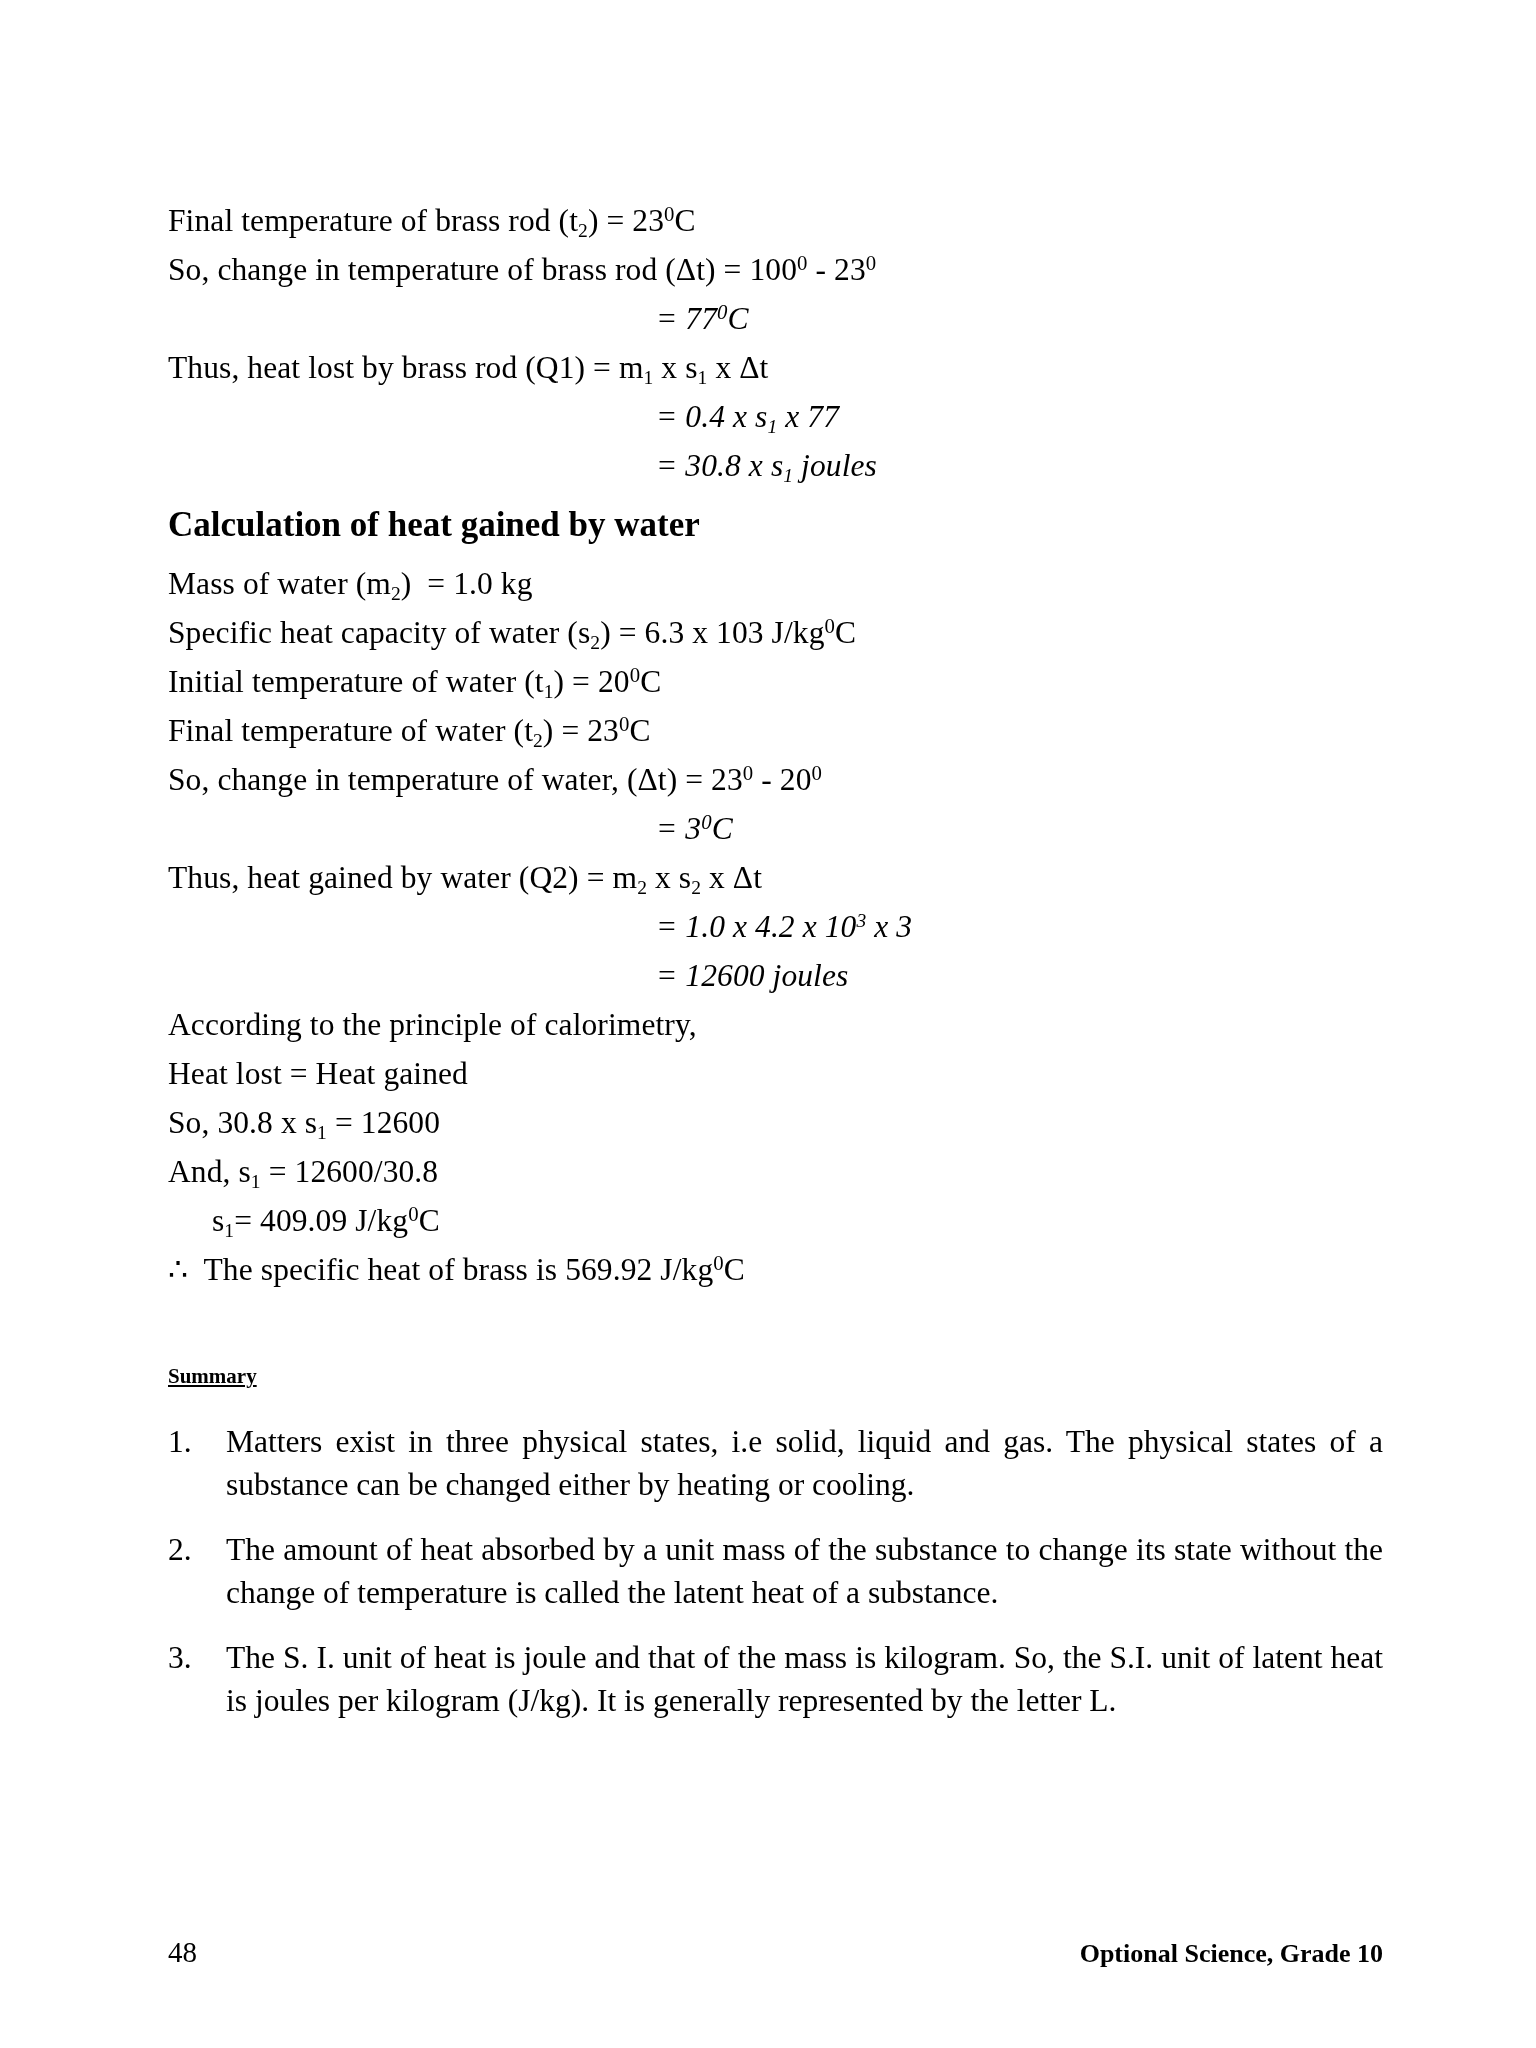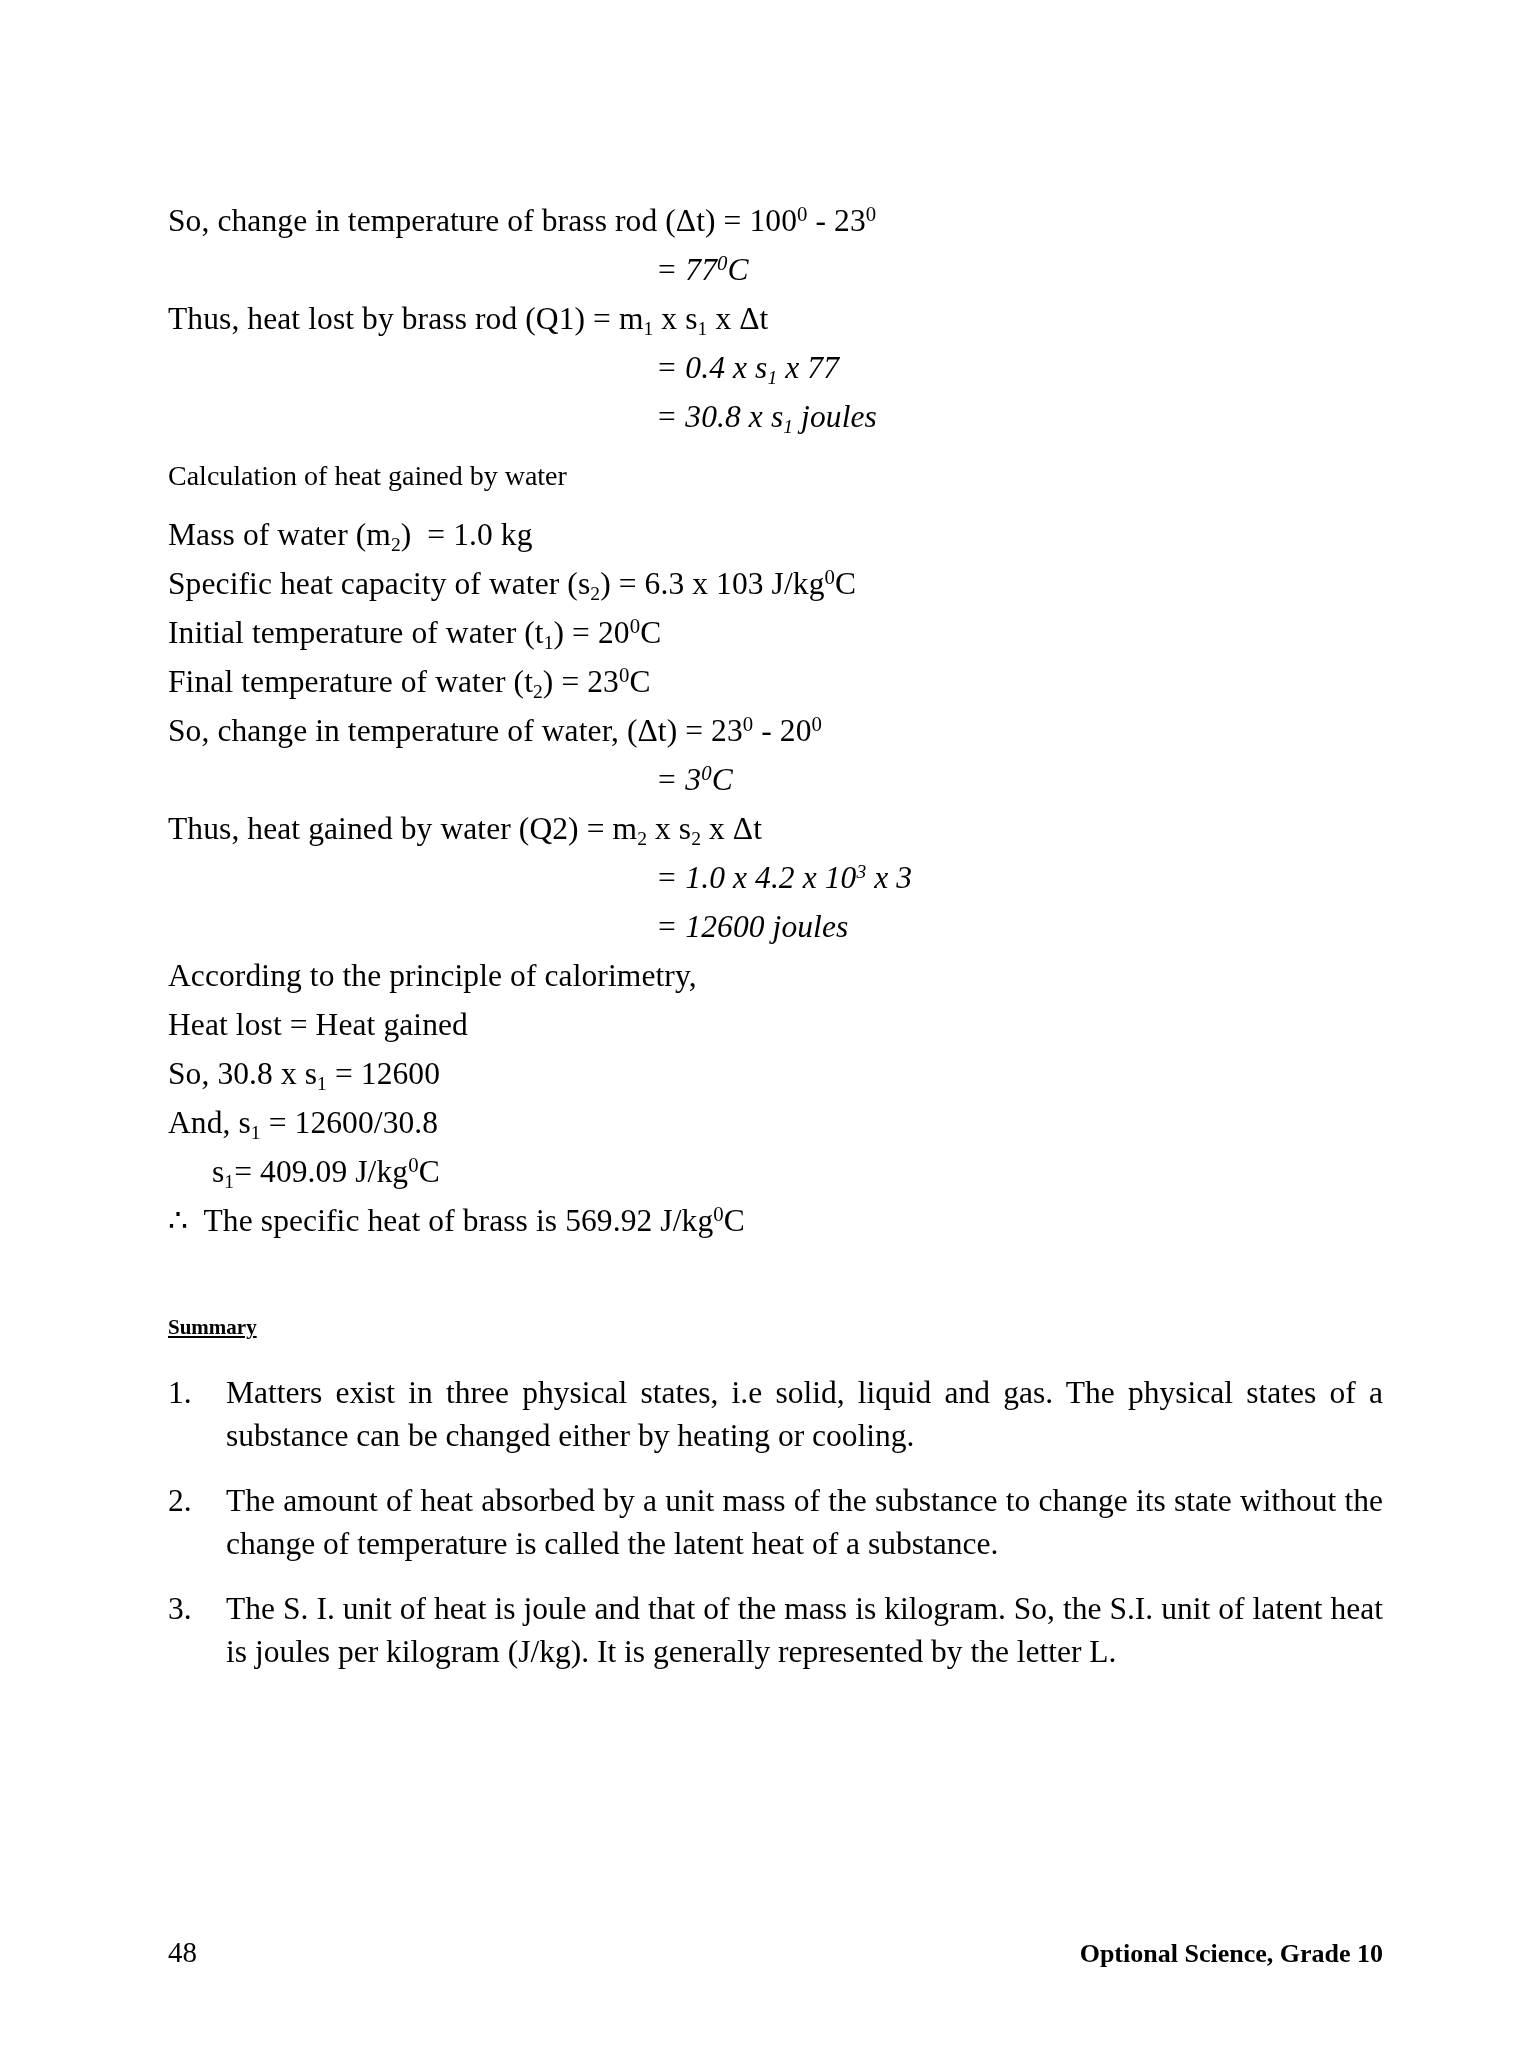--- a/index.html
+++ b/index.html
@@ -54,22 +54,22 @@
     font-size: 0.62em;
     vertical-align: 0.52em;
     line-height: 0;
   }
   .deg {
     font-size: 0.66em;
     vertical-align: 0.48em;
     line-height: 0;
   }
   .heading {
-    font-size: 28px;
-    font-weight: normal;
+    font-size: 35px;
+    font-weight: bold;
     line-height: 49px;
   }
   .summary-heading {
     font-size: 21px;
     font-weight: bold;
     line-height: 44px;
     text-decoration: underline;
   }
   ol.summary-list {
     list-style: none;
@@ -113,20 +113,21 @@
 </style>
 </head>
 <body>
 
 <div class="page">
 
   <div class="content">
 
     <div>
 
+      <div class="line"><span>Final temperature of brass rod (t</span><sub>2</sub><span>) = 23</span><span class="deg">0</span><span>C</span></div>
 
       <div class="line"><span>So, change in temperature of brass rod (Δt) = 100</span><span class="deg">0</span><span> - 23</span><span class="deg">0</span></div>
 
       <div class="line indent-right"><span>= 77</span><span class="deg">0</span><span>C</span></div>
 
       <div class="line"><span>Thus, heat lost by brass rod (Q1) = m</span><sub>1</sub><span> x s</span><sub>1</sub><span> x Δt</span></div>
 
       <div class="line indent-right"><span>= 0.4 x s</span><sub>1</sub><span> x 77</span></div>
 
       <div class="line indent-right"><span>= 30.8 x s</span><sub>1</sub><span> joules</span></div>

